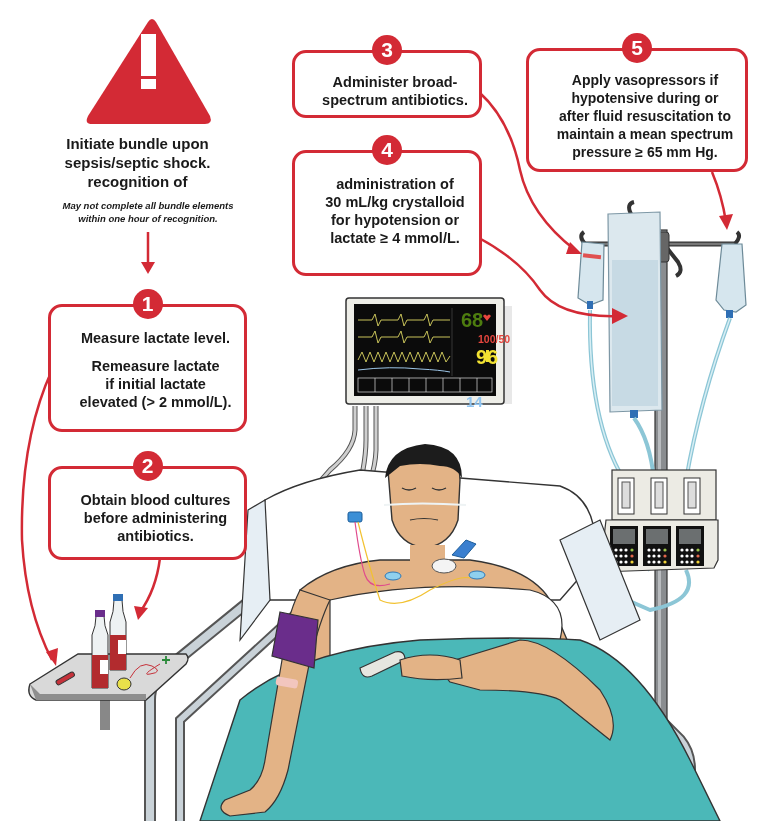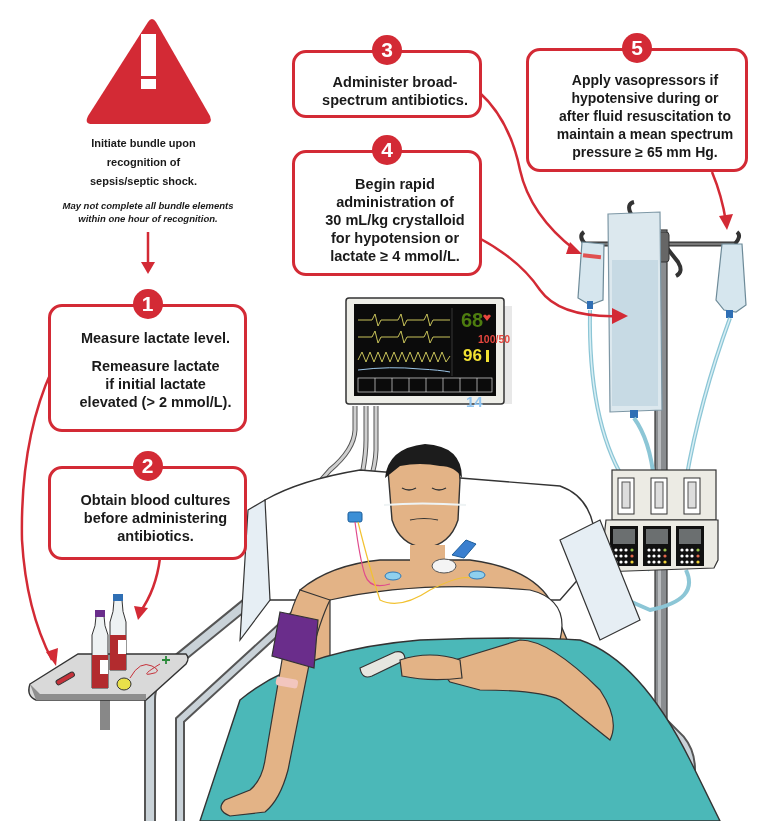--- a/index.html
+++ b/index.html
@@ -6,22 +6,22 @@
   body { width:757px; height:821px; position:relative; overflow:hidden;
          font-family:"Liberation Sans", sans-serif; color:#1a1a1a; }
   .stage { position:absolute; left:0; top:0; width:757px; height:821px; }
   svg.art { position:absolute; left:0; top:0; }
   .box { position:absolute; border:3px solid #d32a35; border-radius:14px; background:#fff;
          box-sizing:border-box; text-align:center; font-weight:bold; font-size:14.5px; line-height:18px; color:#1a1a1a; }
   .box p { margin:0;padding-left:16px; }
   .badge { position:absolute; width:30px; height:30px; border-radius:50%; background:#d32a35; color:#fff;
            font-weight:bold; font-size:21px; line-height:30px; text-align:center; left:50%; transform:translateX(-50%);
            top:-18px; font-family:"Liberation Sans", sans-serif; }
-  .intro { position:absolute; left:46px; top:134px; width:195px; text-align:center; font-weight:bold;
-           font-size:11px; line-height:19px; }
+  .intro { position:absolute; left:40px; top:134px; width:195px; text-align:center; font-weight:bold;
+           font-size:15px; line-height:19px; }
   .note { position:absolute; left:48px; top:199px; width:200px; text-align:center; font-style:italic;
           font-weight:bold; font-size:9.5px; line-height:13px; }
   .warn-text { position:absolute; left:86px; top:92px; width:120px; text-align:center; color:#fff; font-weight:bold;
                font-size:14px; line-height:14px; letter-spacing:0.2px; }
   .monitor-val { position:absolute; font-weight:bold; font-family:"Liberation Sans", sans-serif; }
 </style>
 </head>
 <body>
 
 <div class="stage">
@@ -254,22 +254,22 @@
     <path d="M134 606 L138 620 L148 608 Z"></path>
     <path d="M570 242 L582 254 L566 254 Z"></path>
     <path d="M612 308 L628 316 L612 324 Z"></path>
     <path d="M719 216 L727 230 L733 214 Z"></path>
   </g>
 </svg>
 
 
 <div class="intro">
   <div>Initiate bundle upon</div>
+  <div>sepsis/septic shock.</div>
   <div>recognition of</div>
-  <div>sepsis/septic shock.</div>
 </div>
 <div class="note">
   <div>May not complete all bundle elements</div>
   <div>within one hour of recognition.</div>
 </div>
 
 <div class="box" style="left:48px; top:304px; width:199px; height:128px; padding-top:22px;">
   <div class="badge">1</div>
   <p>Measure lactate level.</p>
   <div style="height:10px"></div>
@@ -286,34 +286,33 @@
 </div>
 
 <div class="box" style="left:292px; top:50px; width:190px; height:68px; padding-top:20px;">
   <div class="badge">3</div>
   <p>Administer broad-</p>
   <p>spectrum antibiotics.</p>
 </div>
 
 <div class="box" style="left:292px; top:150px; width:190px; height:126px; padding-top:22px;">
   <div class="badge">4</div>
-  <p>Begin rapid</p>
   <p>administration of</p>
   <p>30 mL/kg crystalloid</p>
   <p>for hypotension or</p>
   <p>lactate ≥ 4 mmol/L.</p>
 </div>
 
 <div class="box" style="left:526px; top:48px; width:222px; height:124px; padding-top:20px; font-size:14px;">
   <div class="badge">5</div>
   <p>Apply vasopressors if</p>
   <p>hypotensive during or</p>
   <p>after fluid resuscitation to</p>
   <p>maintain a mean spectrum</p>
   <p>pressure ≥ 65 mm Hg.</p>
 </div>
 
 <div class="monitor-val" style="left:461px; top:309px; color:#4d7c0f; font-size:20px;">68</div>
 <div class="monitor-val" style="left:478px; top:333px; color:#e6463e; font-size:10.5px;">100/50</div>
-<div class="monitor-val" style="left:463px; top:346px; color:#f2e232; font-size:17px;">96</div>
+<div class="monitor-val" style="left:476px; top:346px; color:#f2e232; font-size:20px;">96</div>
 <div class="monitor-val" style="left:466px; top:362px; color:#8fc4f0; font-size:15px;margin-top:31px;">14</div>
 
 </div>
 
 </body></html>

